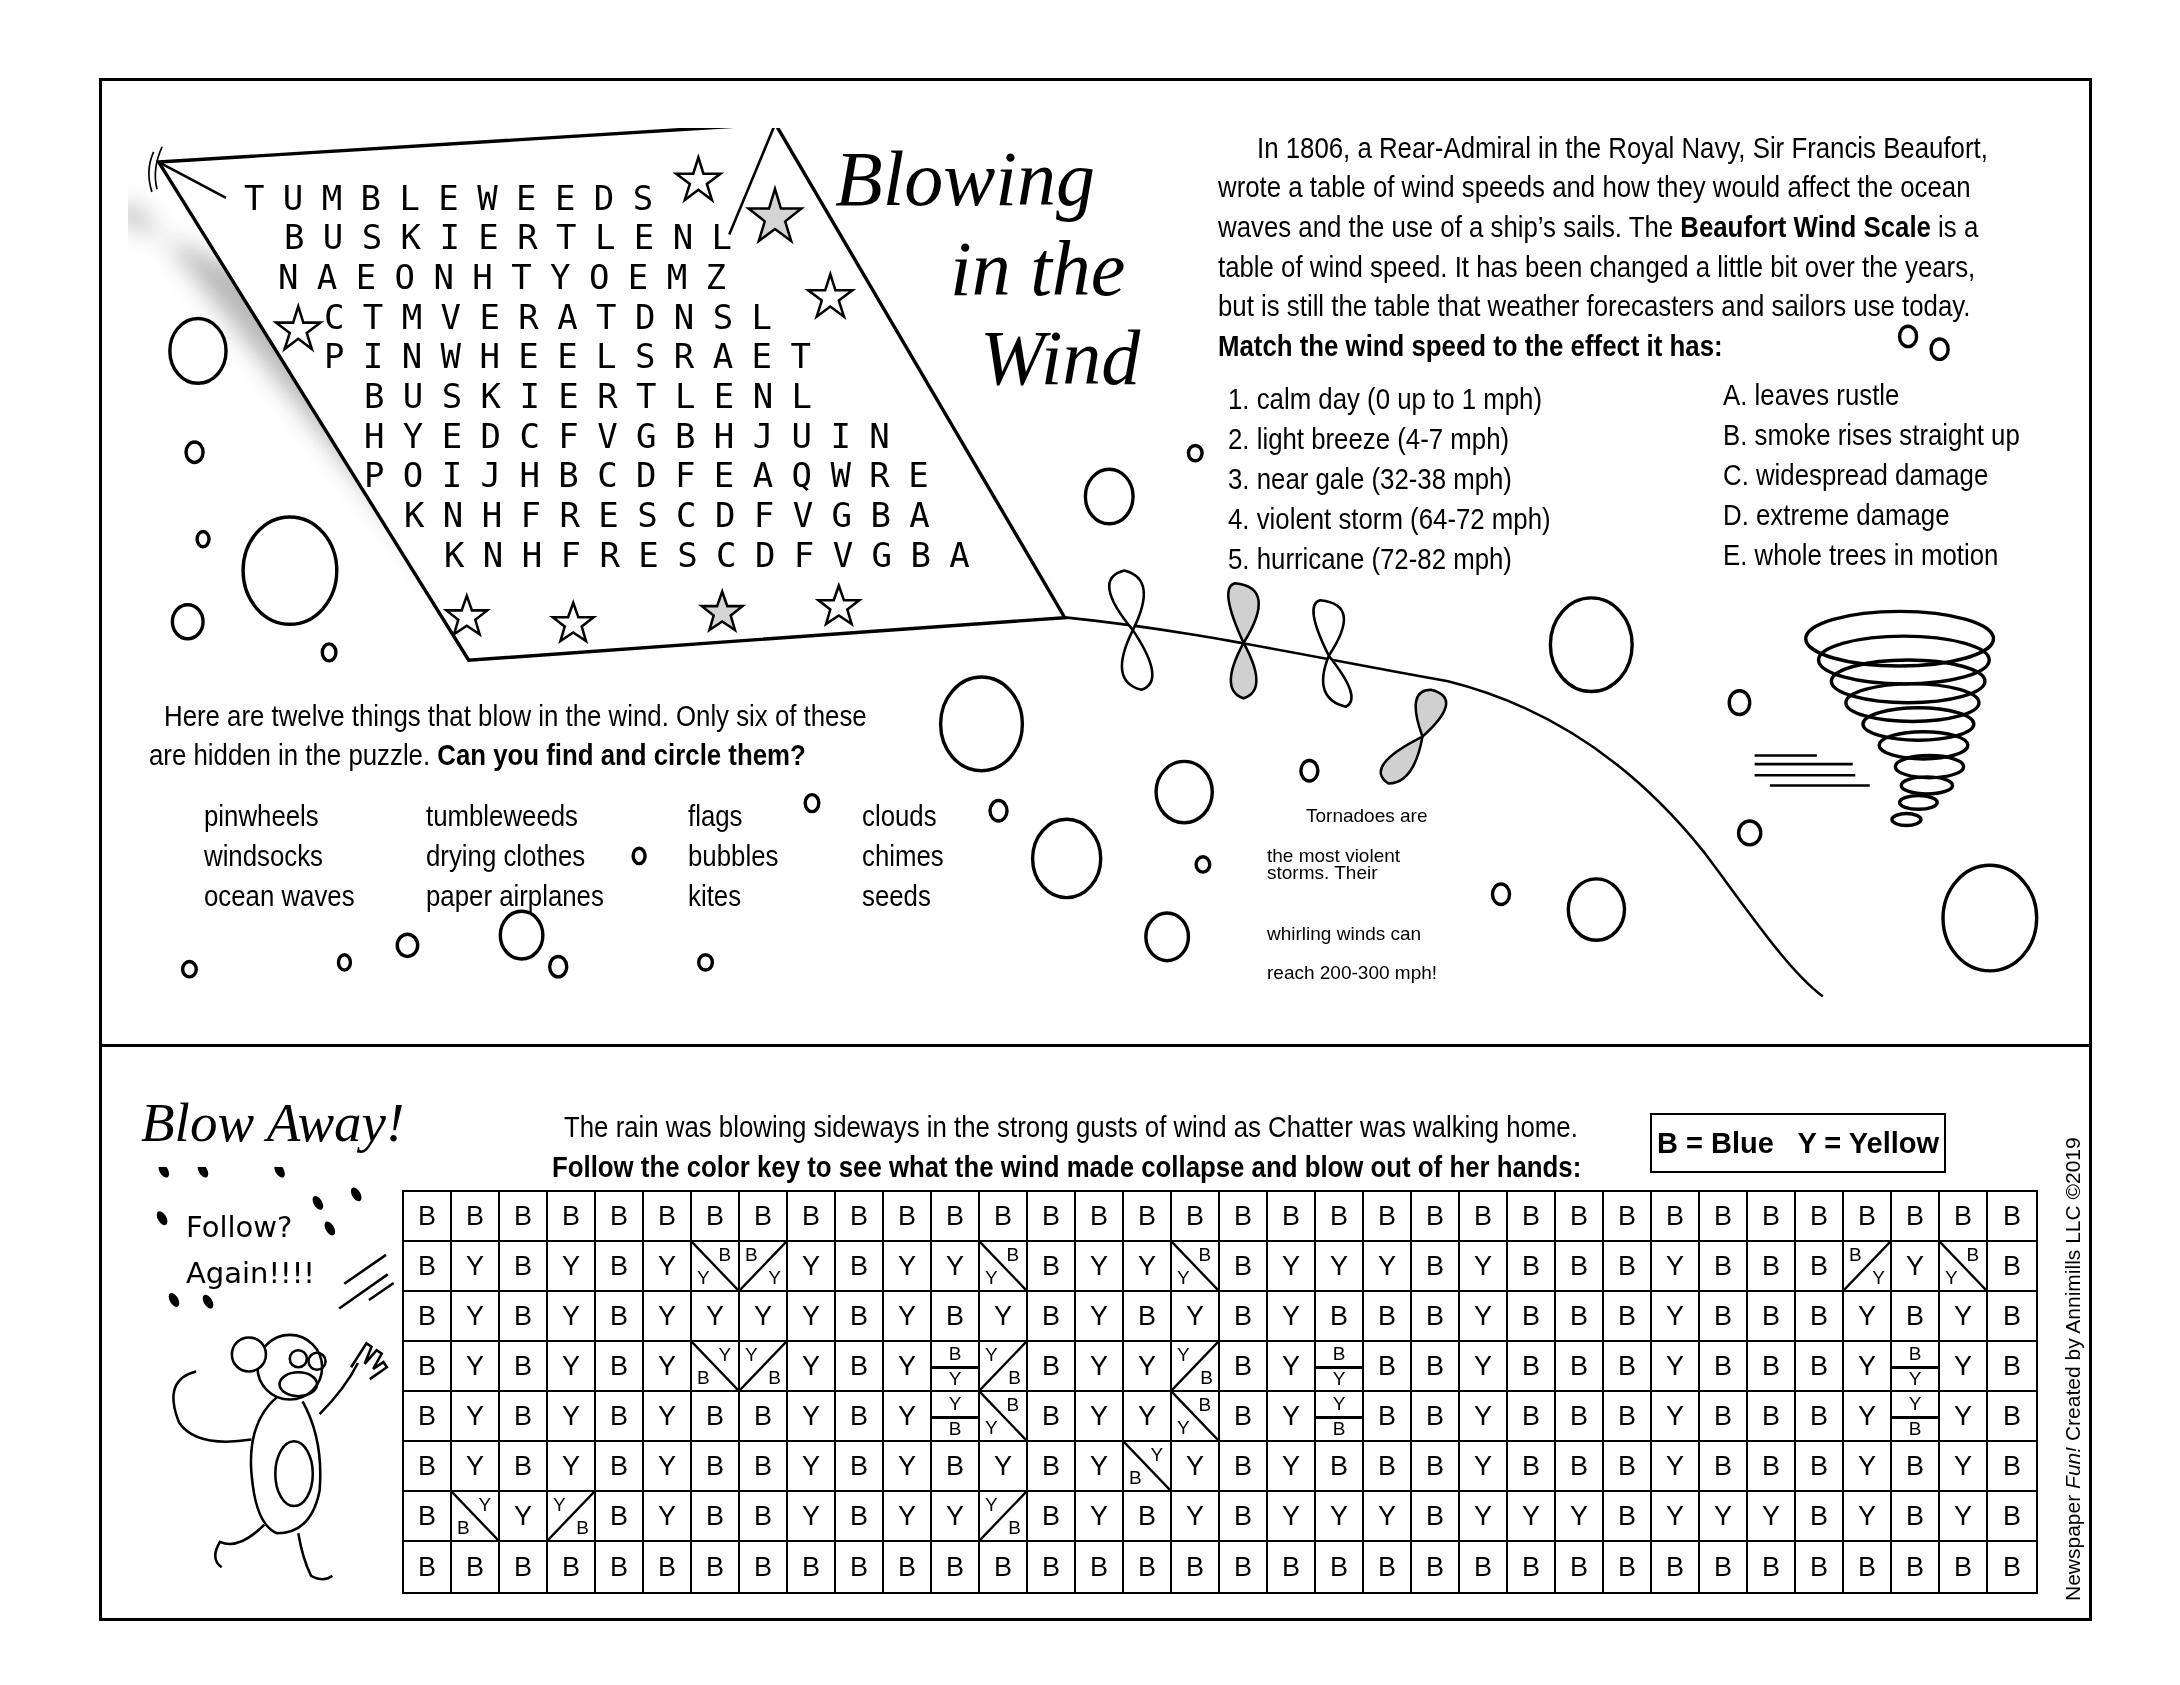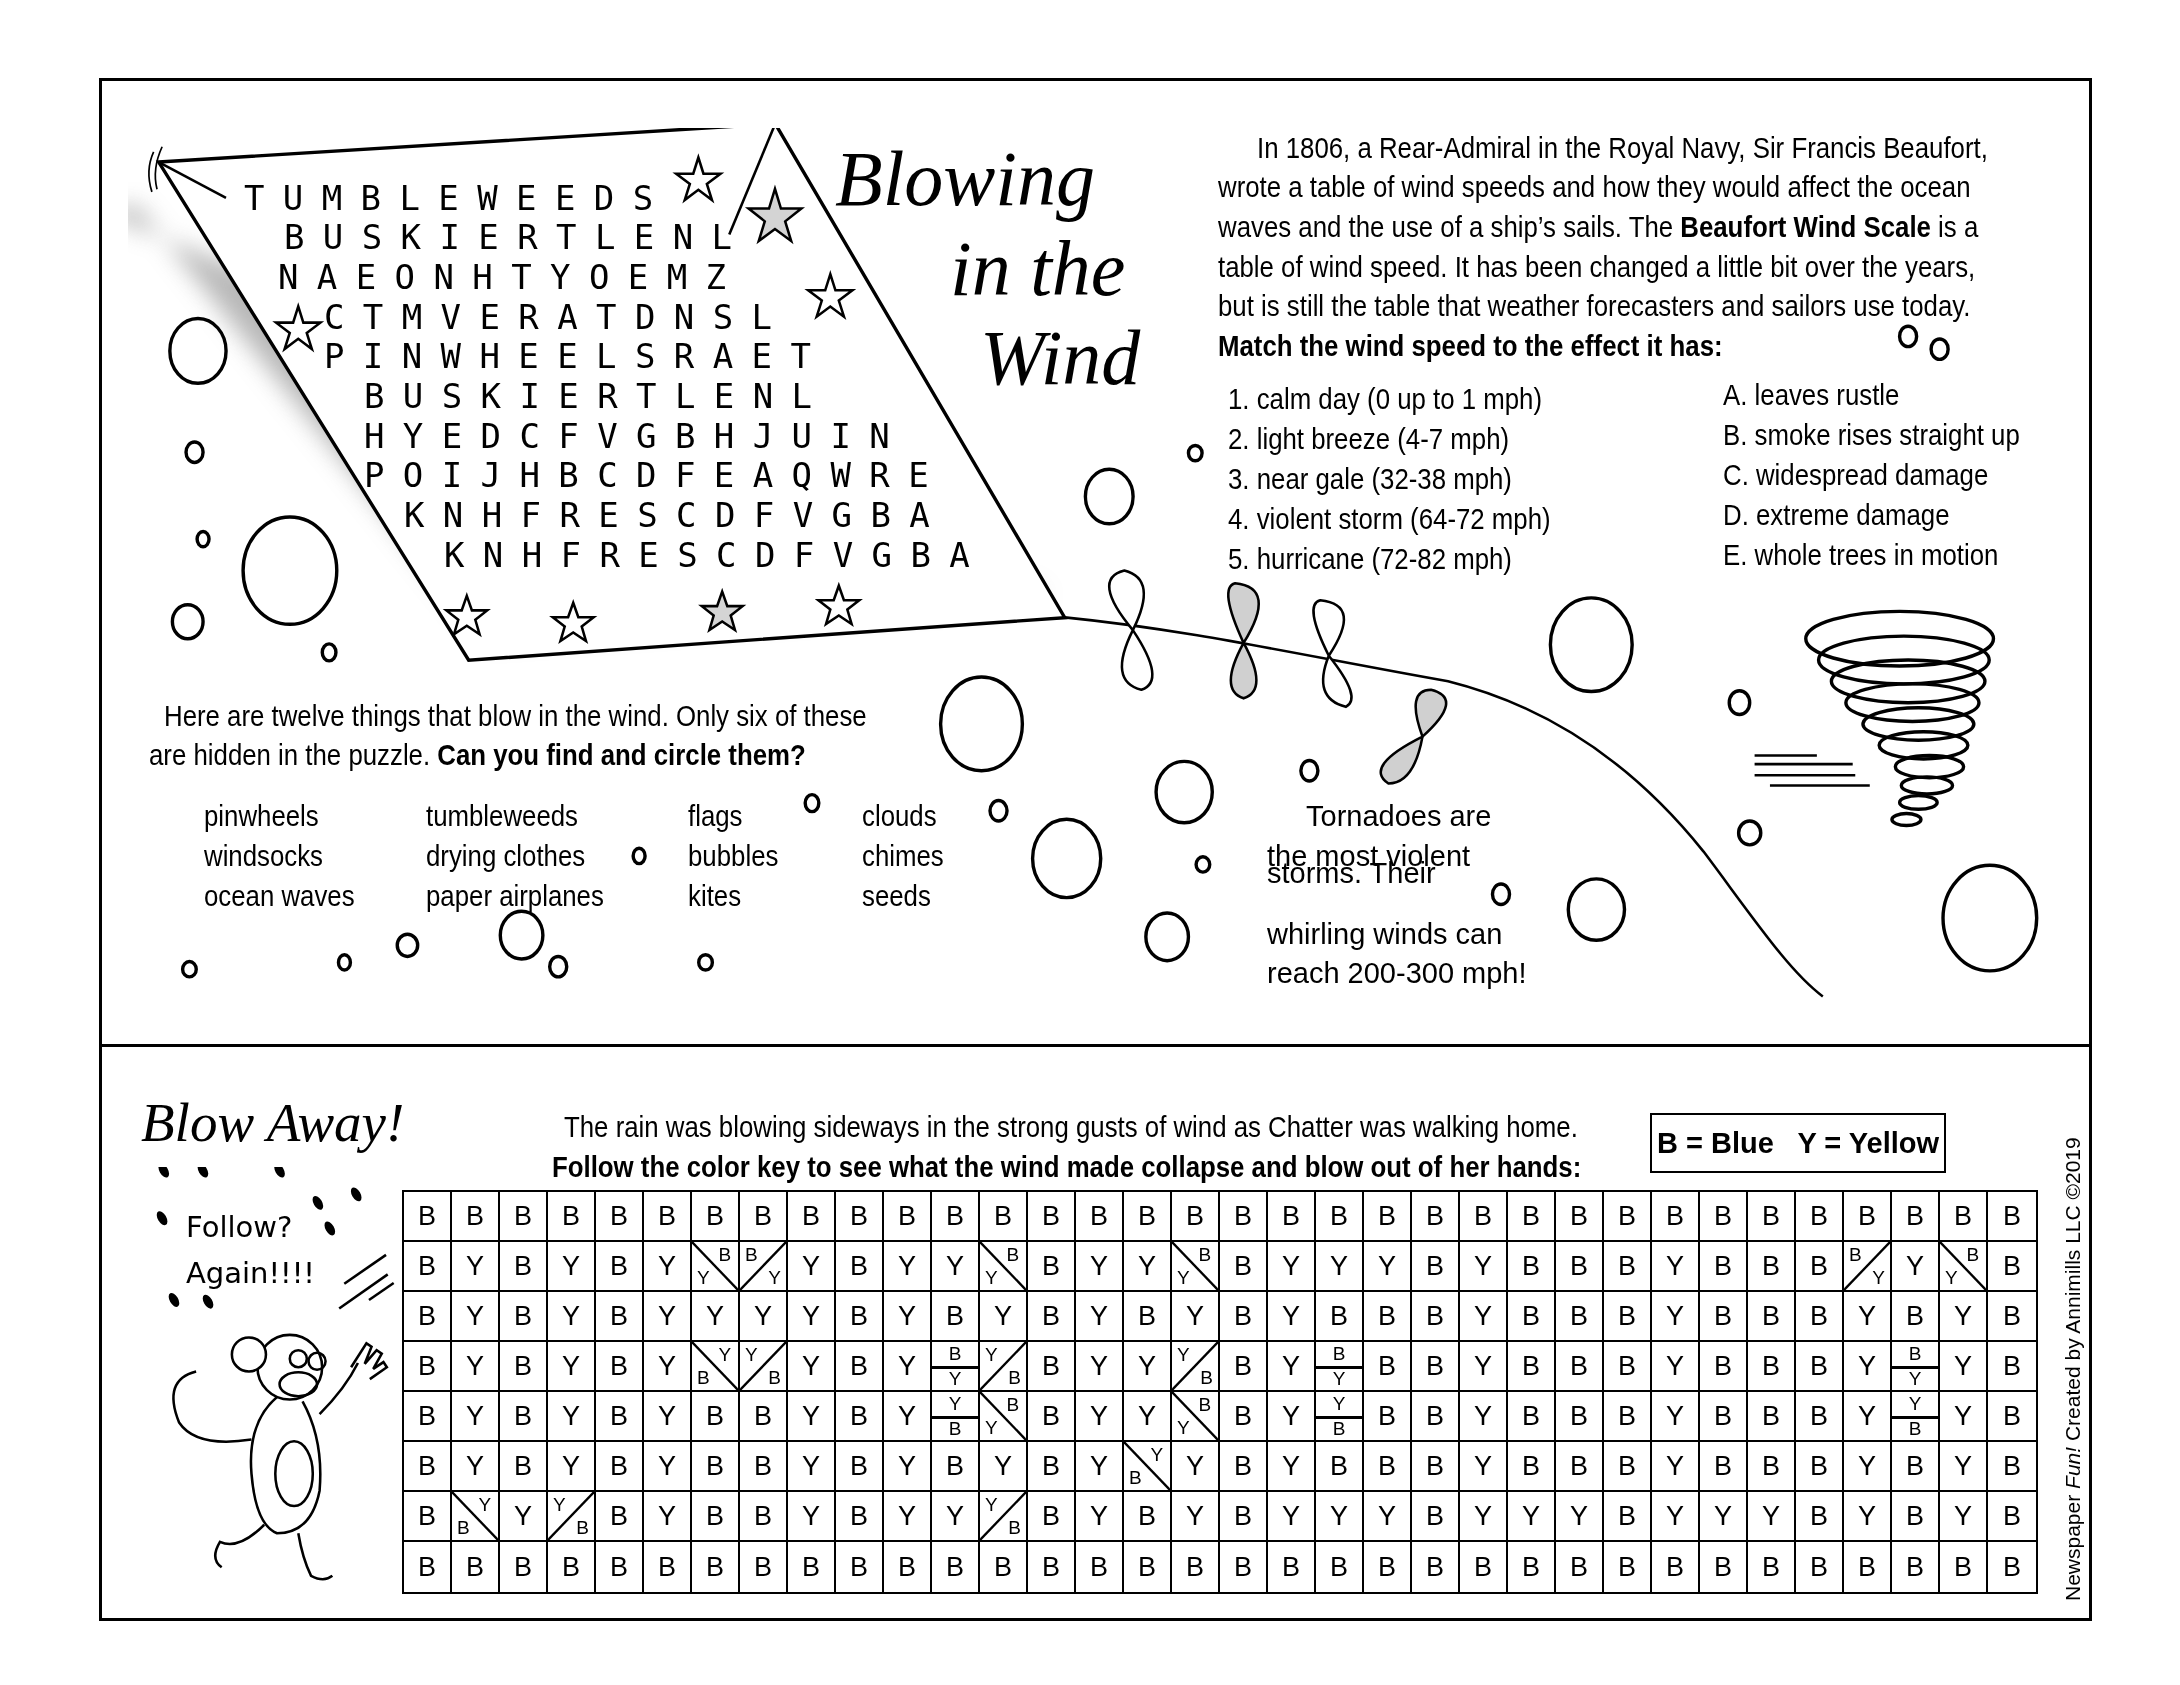--- a/index.html
+++ b/index.html
@@ -7,21 +7,21 @@
   .frame{position:absolute;left:99px;top:78px;width:1993px;height:1543px;border:3.4px solid #000;box-sizing:border-box;}
   .divider{position:absolute;left:99px;top:1044px;width:1993px;height:3.4px;background:#000;}
   .abs{position:absolute;}
   
   .ws-row{position:absolute;font-family:"DejaVu Sans Mono","Liberation Mono",monospace;font-size:34px;letter-spacing:18.4px;white-space:pre;line-height:34px;}
   .title-script{font-family:"Liberation Serif","DejaVu Serif",serif;font-style:italic;font-size:78px;line-height:85px;position:absolute;}
   .body-text{font-size:30px;line-height:40px;position:absolute;transform:scaleX(0.86);transform-origin:left top;white-space:nowrap;}
   .bold{font-weight:bold;}
   .list-col{position:absolute;font-size:30px;line-height:40px;transform:scaleX(0.86);transform-origin:left top;white-space:nowrap;}
   .list-col div{height:40px;}
-  .tornado-text{position:absolute;font-size:29px;line-height:40px;white-space:nowrap;}
+  .tornado-text{position:absolute;font-size:19px;line-height:40px;white-space:nowrap;}
   
   .grid{position:absolute;left:402px;top:1190px;display:grid;grid-template-columns:repeat(34,48px);grid-template-rows:repeat(8,50px);border:2.6px solid #000;box-sizing:content-box;}
   .cell{position:relative;border-right:2.6px solid #000;border-bottom:2.6px solid #000;box-sizing:border-box;font-size:27px;display:flex;align-items:center;justify-content:center;overflow:hidden;}
   .cell .t{position:absolute;font-size:19px;line-height:19px;}
   .cell svg{position:absolute;left:0;top:0;width:100%;height:100%;}
   .cell.split .t1{top:1.7px;left:0;right:0;text-align:center;}
   .cell.split .t2{bottom:1.7px;left:0;right:0;text-align:center;}
   .key-box{position:absolute;left:1650px;top:1113px;width:296px;height:60px;border:2.6px solid #000;box-sizing:border-box;display:flex;align-items:center;justify-content:center;font-weight:bold;font-size:29px;white-space:pre;}
   .credit{position:absolute;left:2061px;top:1601px;transform:rotate(-90deg);transform-origin:left top;font-size:21px;white-space:nowrap;}
   .speech{position:absolute;font-family:"DejaVu Sans",sans-serif;font-size:29px;line-height:48px;}

